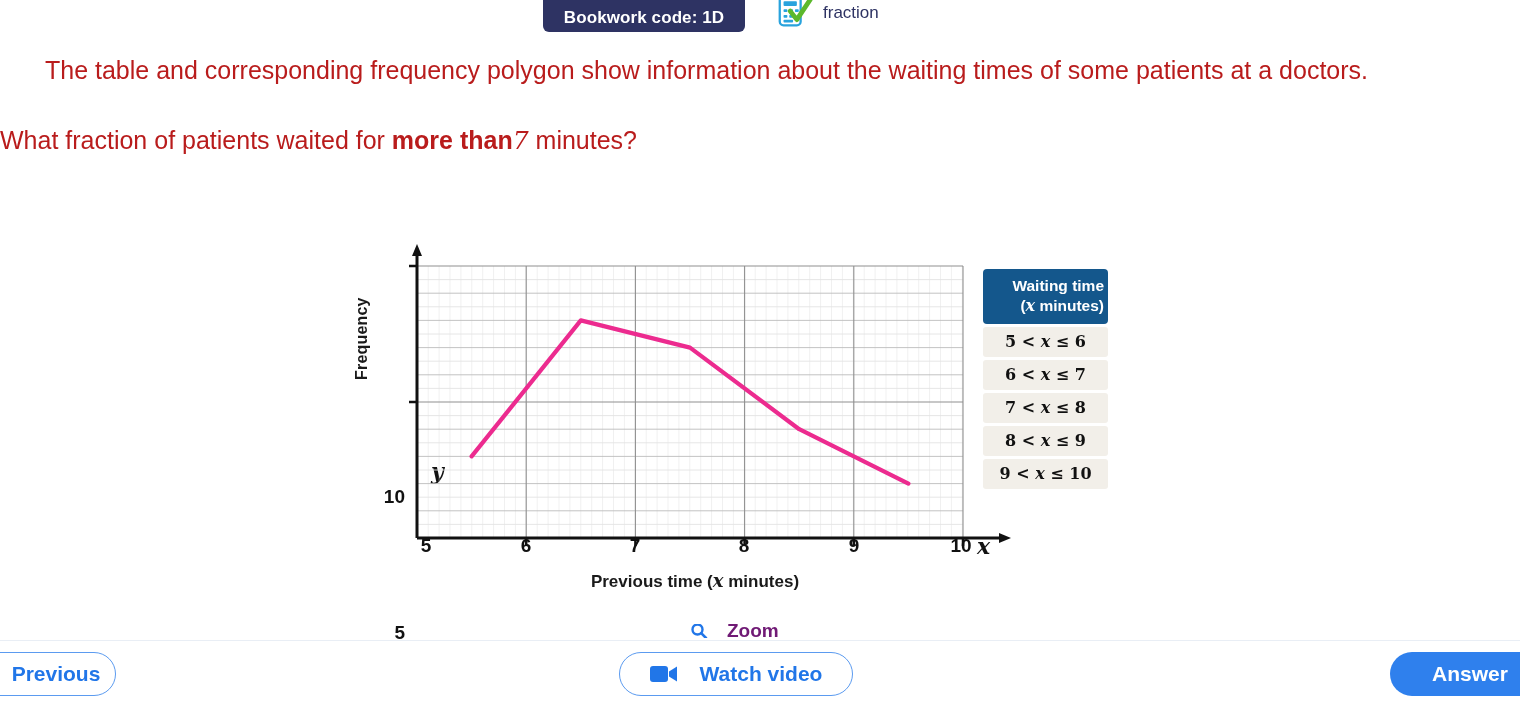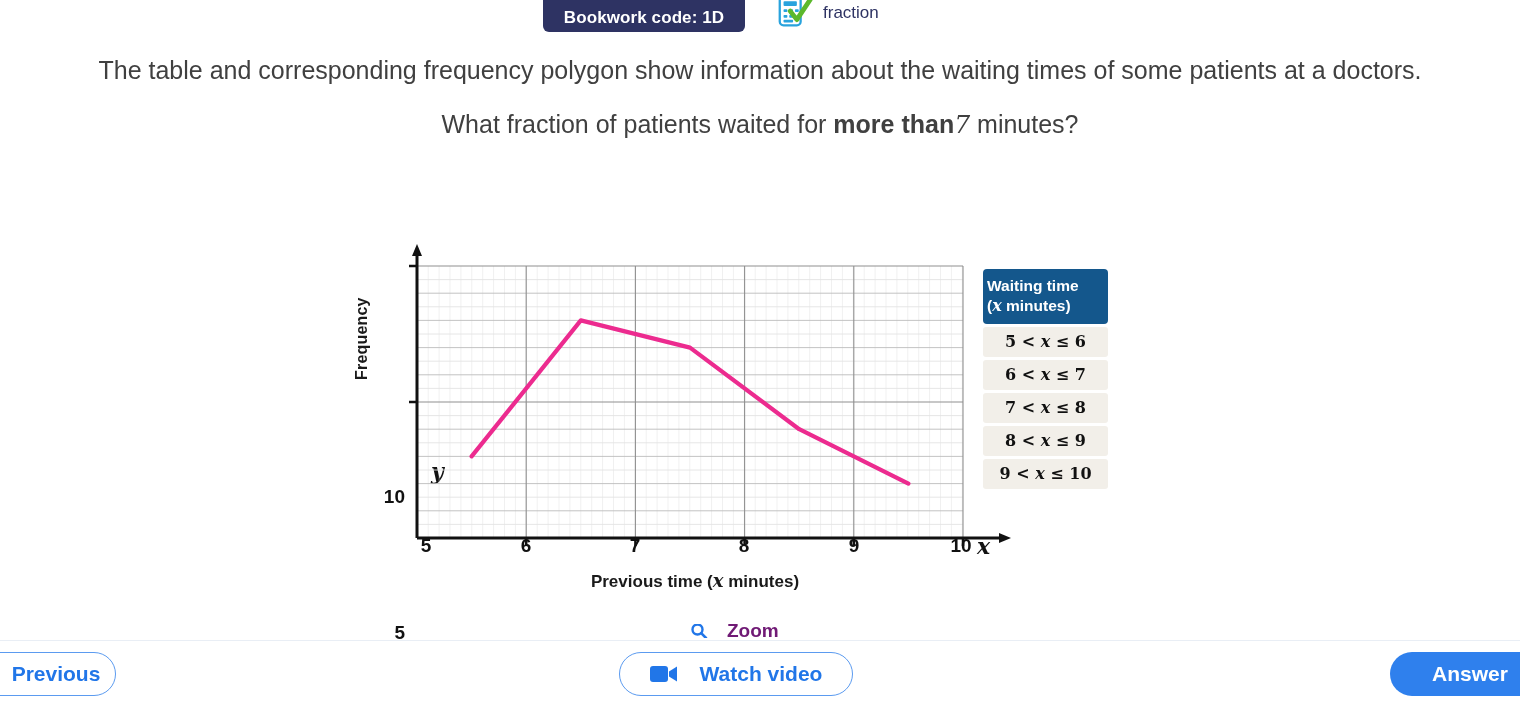--- a/index.html
+++ b/index.html
@@ -50,30 +50,30 @@
     font-size: 17px;
     color: #2e3363;
   }
 
   
   .question-block {
     position: absolute;
     top: 52px;
     left: 0;
     width: 1520px;
-    text-align: center;
-    color: #404040;
+    text-align: left;
+    color: #b91c1c;
   }
   .q-intro {
     font-size: 25px;
     line-height: 36px;
     padding: 0 45px;
   }
   .q-main {
-    margin-top: 18px;
+    margin-top: 34px;
     font-size: 25px;
     line-height: 36px;
   }
   .q-main b { font-weight: 700; }
   .mathvar {
     font-family: "DejaVu Serif", serif;
     font-style: italic;
     font-size: 25px;
   }
 
@@ -159,21 +159,21 @@
   .freq-table {
     position: absolute;
     left: 983px;
     top: 269px;
     width: 125px;
   }
   .ft-head {
     background: #14578c;
     color: #fff;
     border-radius: 4px;
-    text-align: left;
+    text-align: right;
     font-size: 15.5px;
     font-weight: 700;
     line-height: 20px;
     padding: 7px 4px 8px 4px;
   }
   .ft-row {
     background: #f2efe9;
     border-radius: 3px;
     margin-top: 3px;
     text-align: center;

